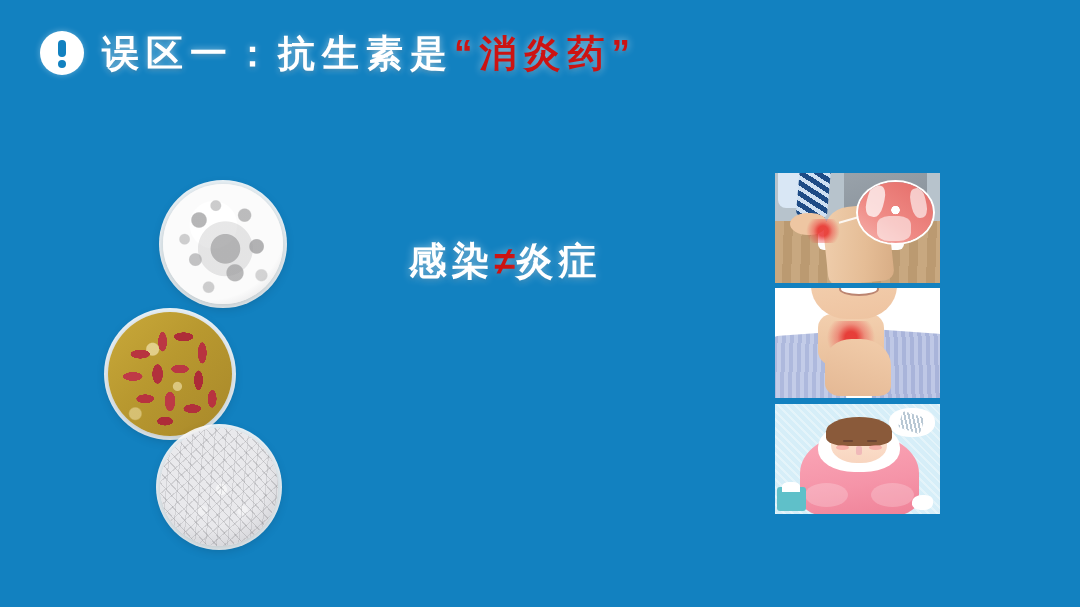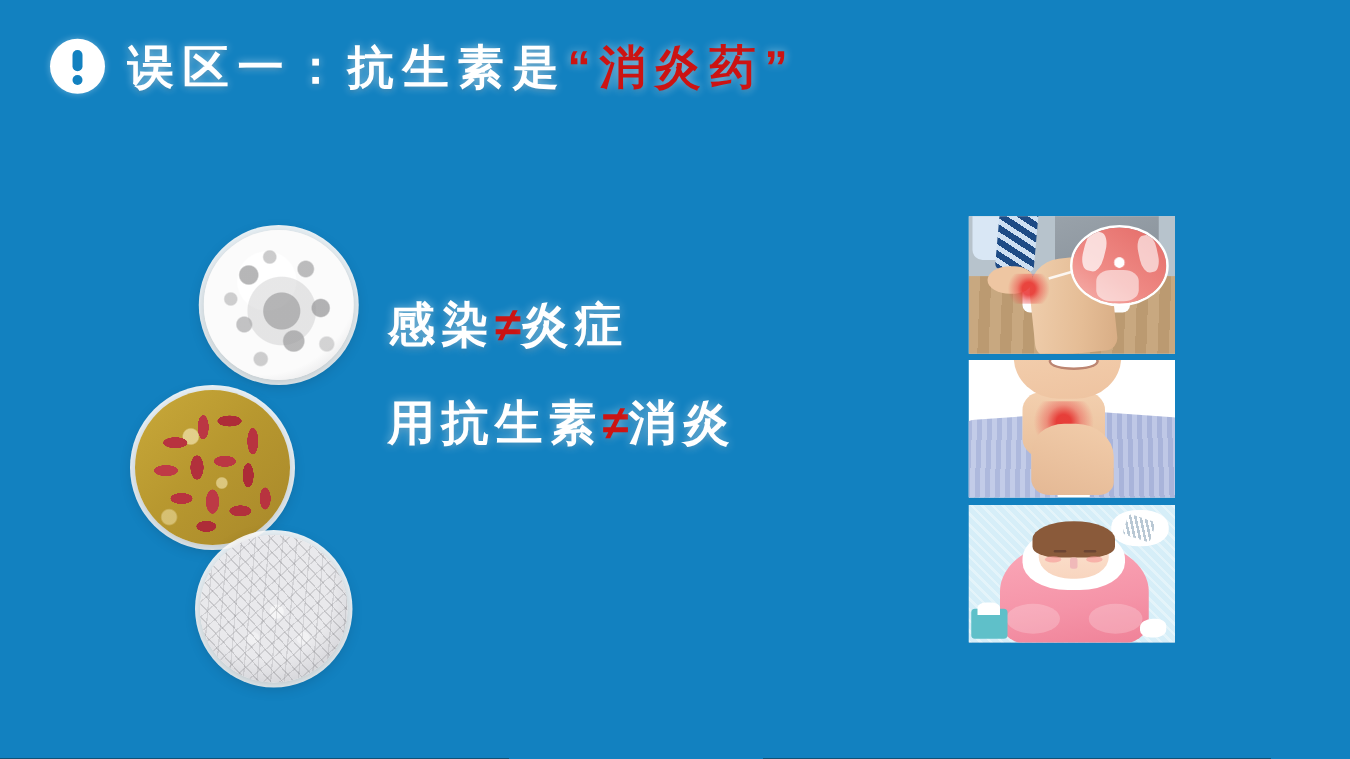--- a/index.html
+++ b/index.html
@@ -70,20 +70,21 @@
     color: #cc1312;
     text-shadow: 0 0 8px rgba(255,255,255,0.6), 0 2px 3px rgba(0,0,0,0.10);
   }
 
   
   #slogan {
     position: absolute;
     left: 310px;
     top: 222px;
     width: 390px;
+    text-align: center;
   }
   .slogan-line {
     font-size: 38px;
     font-weight: 700;
     letter-spacing: 5px;
     line-height: 78px;
     color: #ffffff;
     white-space: nowrap;
     text-shadow: 0 0 8px rgba(255,255,255,0.5), 0 2px 4px rgba(0,0,0,0.10);
   }
@@ -266,23 +267,20 @@
   </div>
 
   <div class="dish" id="dish-fungus">
     <div class="inner"></div>
   </div>
 
   <div id="slogan">
     <div class="slogan-line">
       <span>感染</span><span class="neq">≠</span><span>炎症</span>
     </div>
-    <div class="slogan-line">
-      <span>用抗生素</span><span class="neq">≠</span><span>消炎</span>
-    </div>
   </div>
 
   <div class="photo" id="photo-knee">
     <div class="scene">
       <div class="knee-wall"></div>
       <div class="knee-floor"></div>
       <div class="knee-chair"></div>
       <div class="knee-suit"></div>
       <div class="knee-shirt"></div>
       <div class="knee-tie"></div>

